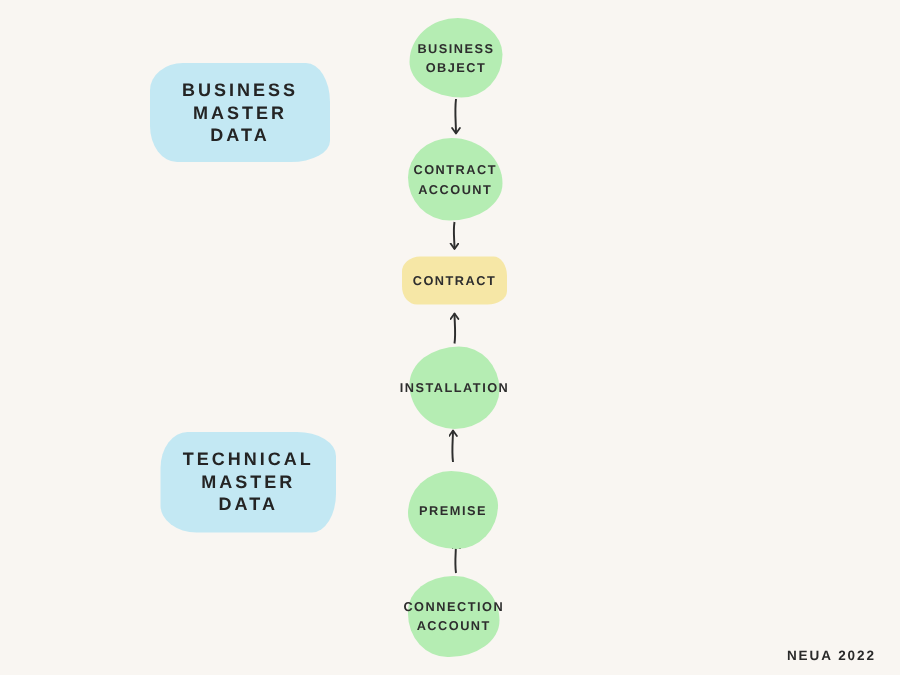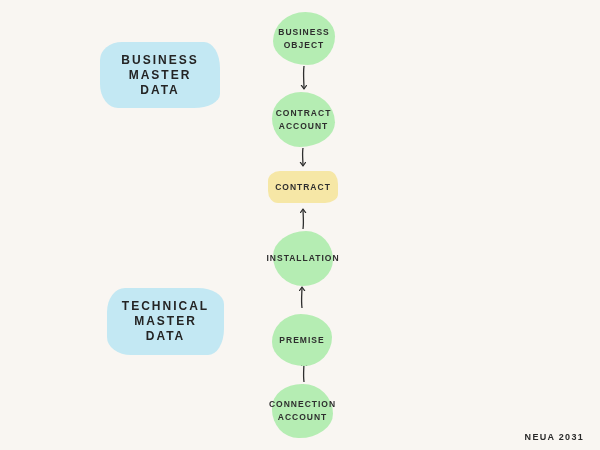--- a/index.html
+++ b/index.html
@@ -120,15 +120,15 @@
 
   <div class="node green blob-d" style="left:272px; top:314px; width:60px; height:52px;">
     <span class="node-line">PREMISE</span>
   </div>
 
   <div class="node green blob-e" style="left:272px; top:384px; width:61px; height:54px;">
     <span class="node-line">CONNECTION</span>
     <span class="node-line">ACCOUNT</span>
   </div>
 
-  <div class="credit">NEUA 2031</div>
+  <div class="credit">NEUA 2022</div>
 
 </div>
 
 </body></html>

